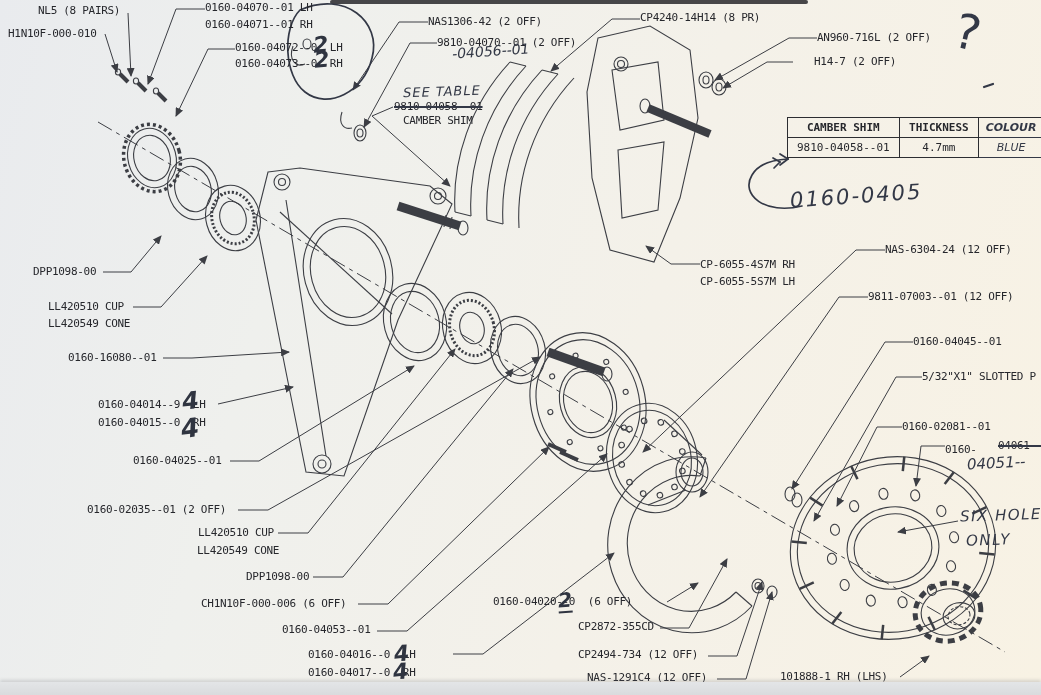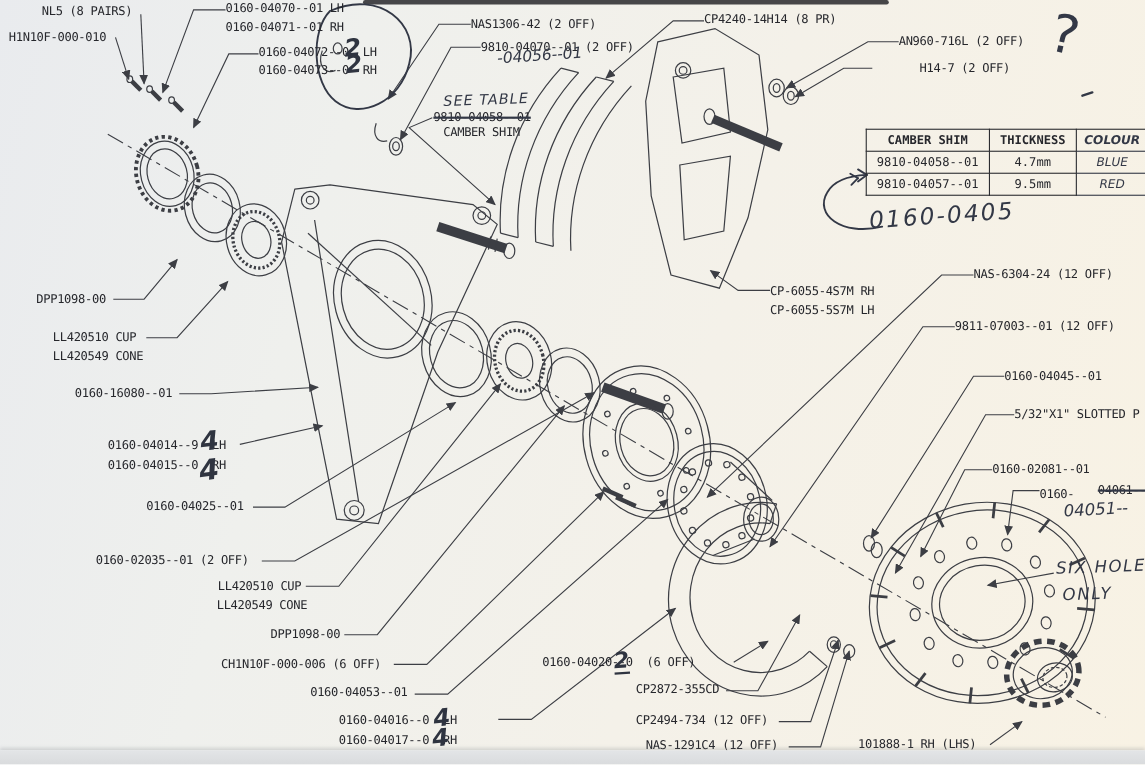--- a/index.html
+++ b/index.html
@@ -296,21 +296,21 @@
 <div class="lbl" style="left:205px;top:2px">0160-04070--01 LH</div>
 <div class="lbl" style="left:205px;top:19px">0160-04071--01 RH</div>
 <div class="lbl" style="left:235px;top:42px">0160-04072--0  LH</div>
 <div class="lbl" style="left:235px;top:58px">0160-04073--0  RH</div>
 <div class="lbl" style="left:428px;top:16px">NAS1306-42 (2 OFF)</div>
 <div class="lbl" style="left:437px;top:37px">9810-04070--01 (2 OFF)</div>
 <div class="lbl struck" style="left:394px;top:101px">9810-04058--01</div>
 <div class="lbl" style="left:403px;top:115px">CAMBER SHIM</div>
 <div class="lbl" style="left:640px;top:12px">CP4240-14H14 (8 PR)</div>
 <div class="lbl" style="left:817px;top:32px">AN960-716L (2 OFF)</div>
-<div class="lbl" style="left:836px;top:56px">H14-7 (2 OFF)</div>
+<div class="lbl" style="left:814px;top:56px">H14-7 (2 OFF)</div>
 <div class="lbl" style="left:700px;top:259px">CP-6055-4S7M RH</div>
 <div class="lbl" style="left:700px;top:276px">CP-6055-5S7M LH</div>
 <div class="lbl" style="left:885px;top:244px">NAS-6304-24 (12 OFF)</div>
 <div class="lbl" style="left:868px;top:291px">9811-07003--01 (12 OFF)</div>
 <div class="lbl" style="left:913px;top:336px">0160-04045--01</div>
 <div class="lbl" style="left:922px;top:371px">5/32"X1" SLOTTED P</div>
 <div class="lbl" style="left:902px;top:421px">0160-02081--01</div>
 <div class="lbl" style="left:945px;top:444px">0160-</div>
 <div class="lbl struck" style="left:998px;top:440px">04061--</div>
 <div class="lbl" style="left:33px;top:266px">DPP1098-00</div>
@@ -357,21 +357,16 @@
       <th class="c2">THICKNESS</th>
       <th class="c3">COLOUR</th>
     </tr>
   </thead>
   <tbody>
     <tr>
       <td class="c1">9810-04058--01</td>
       <td class="c2">4.7mm</td>
       <td class="c3">BLUE</td>
     </tr>
-    <tr>
-      <td class="c1">9810-04057--01</td>
-      <td class="c2">9.5mm</td>
-      <td class="c3">RED</td>
-    </tr>
   </tbody>
 </table>
 
 <div class="bottom-strip"></div>
 
 </body></html>

